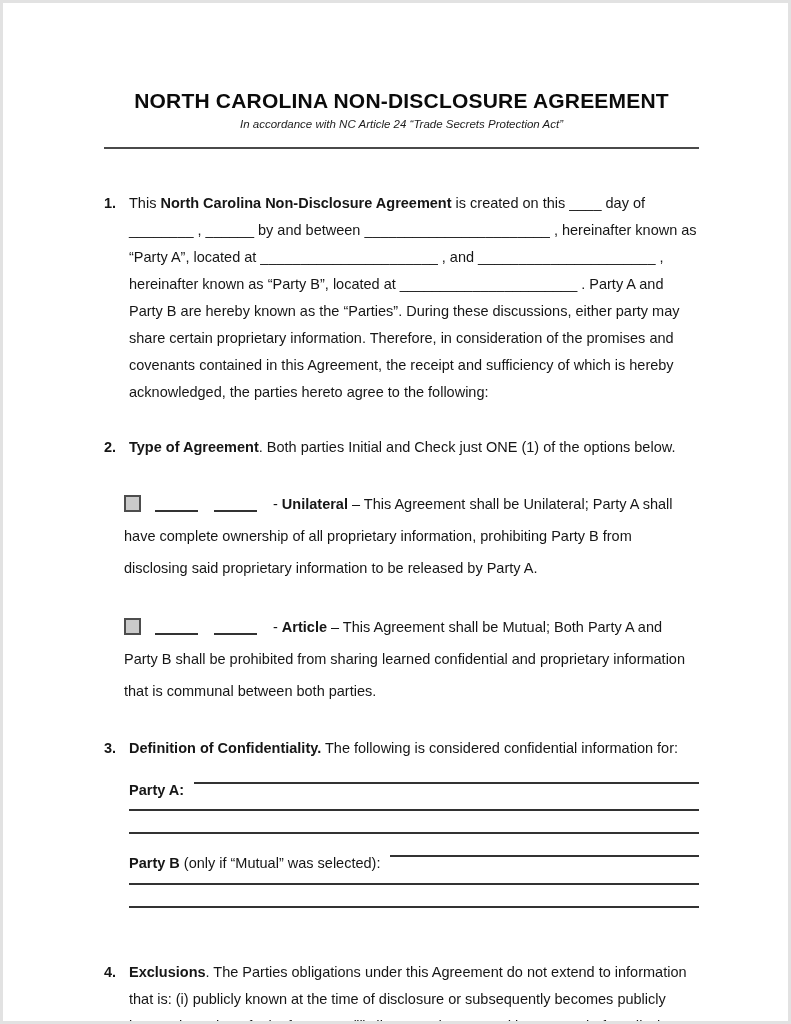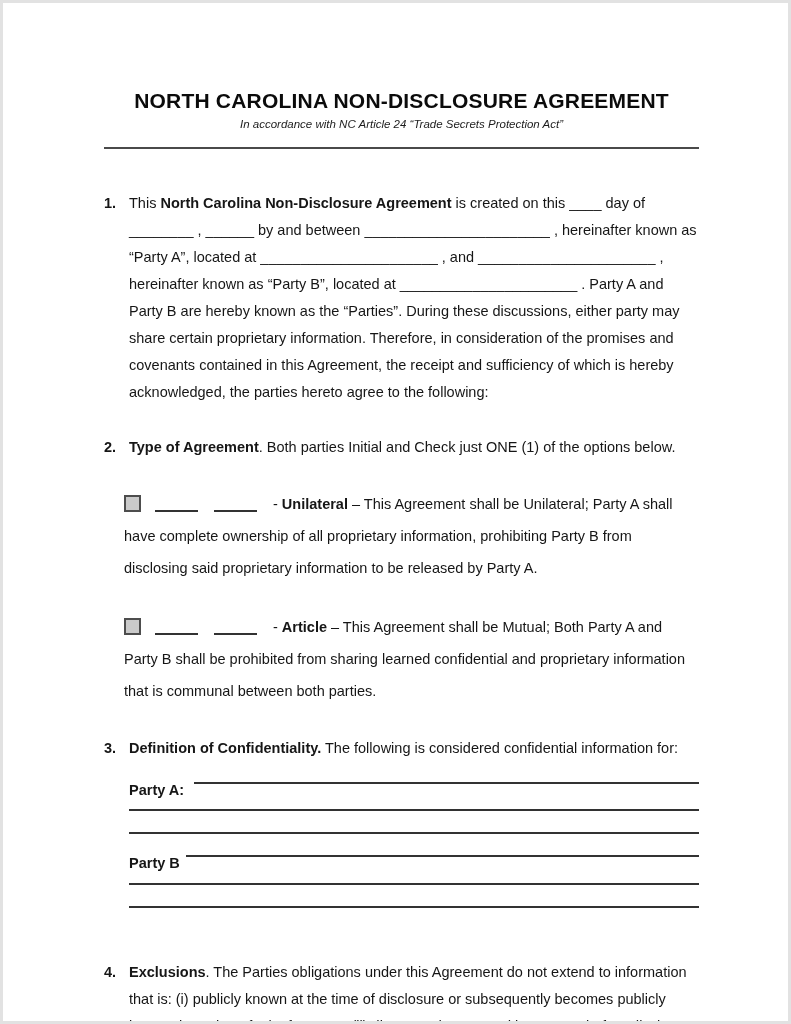--- a/index.html
+++ b/index.html
@@ -130,20 +130,21 @@
         <span class="fill-line"></span>
       </div>
       <div class="write-row bare">
           <span class="fill-line"></span>
         </div>
       <div class="write-row bare">
           <span class="fill-line"></span>
         </div>
       <div class="write-row labeled-b">
         <span class="plabel">Party B</span>
+          <span class="plabel-note"> (only if “Mutual” was selected): </span>
         <span class="fill-line"></span>
       </div>
       <div class="write-row bare">
           <span class="fill-line"></span>
         </div>
       <div class="write-row bare">
           <span class="fill-line"></span>
         </div>
     </div>
 

